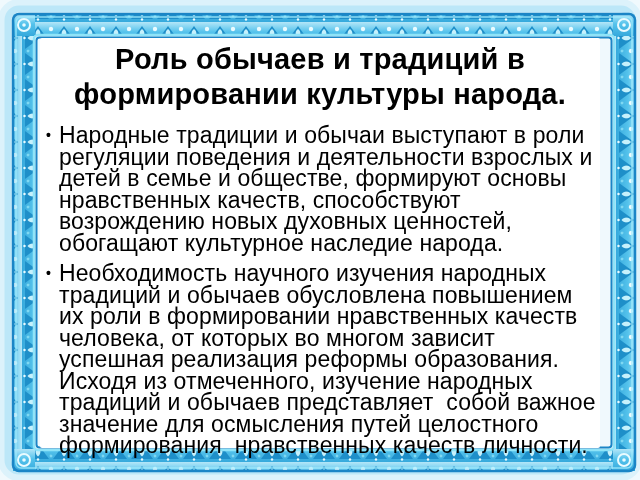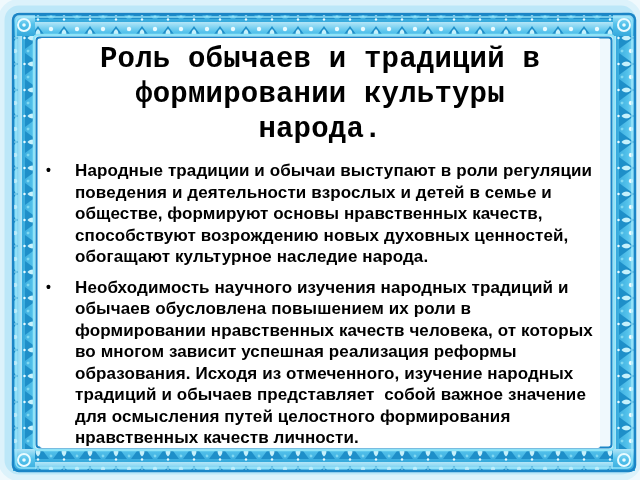--- a/index.html
+++ b/index.html
@@ -37,47 +37,45 @@
     position: relative;
     padding: 2px 4px 0 4px;
   }
   .slide-title {
     margin: 2px 24px 0 24px;
     font-size: 29px;
     font-weight: bold;
     line-height: 35px;
     text-align: center;
     letter-spacing: 0.2px;
-    font-family: Liberation Mono, monospace;
   }
   .bullet-list {
     list-style: none;
     margin: 13px 0 0 0;
     padding: 0 0 0 2px;
   }
   .bullet-item {
     display: flex;
     align-items: flex-start;
     margin-bottom: 9px;
   }
   .bullet-marker {
     flex: none;
     width: 13px;
     font-size: 14px;
     line-height: 21.5px;
     font-weight: bold;
   }
   .bullet-text {
     flex: 1;
-    font-size: 17px;
-    font-weight: bold;
+    font-size: 23px;
+    font-weight: normal;
     line-height: 21.5px;
     letter-spacing: 0.1px;
     white-space: pre-wrap;
-    margin-left: 16px;
   }
 </style>
 </head>
 <body>
 
 <div class="slide">
 
   <svg class="frame-svg" viewBox="0 0 640 480" aria-hidden="true">
     <defs>
       <linearGradient id="bandGrad" x1="0" y1="0" x2="0" y2="1">

